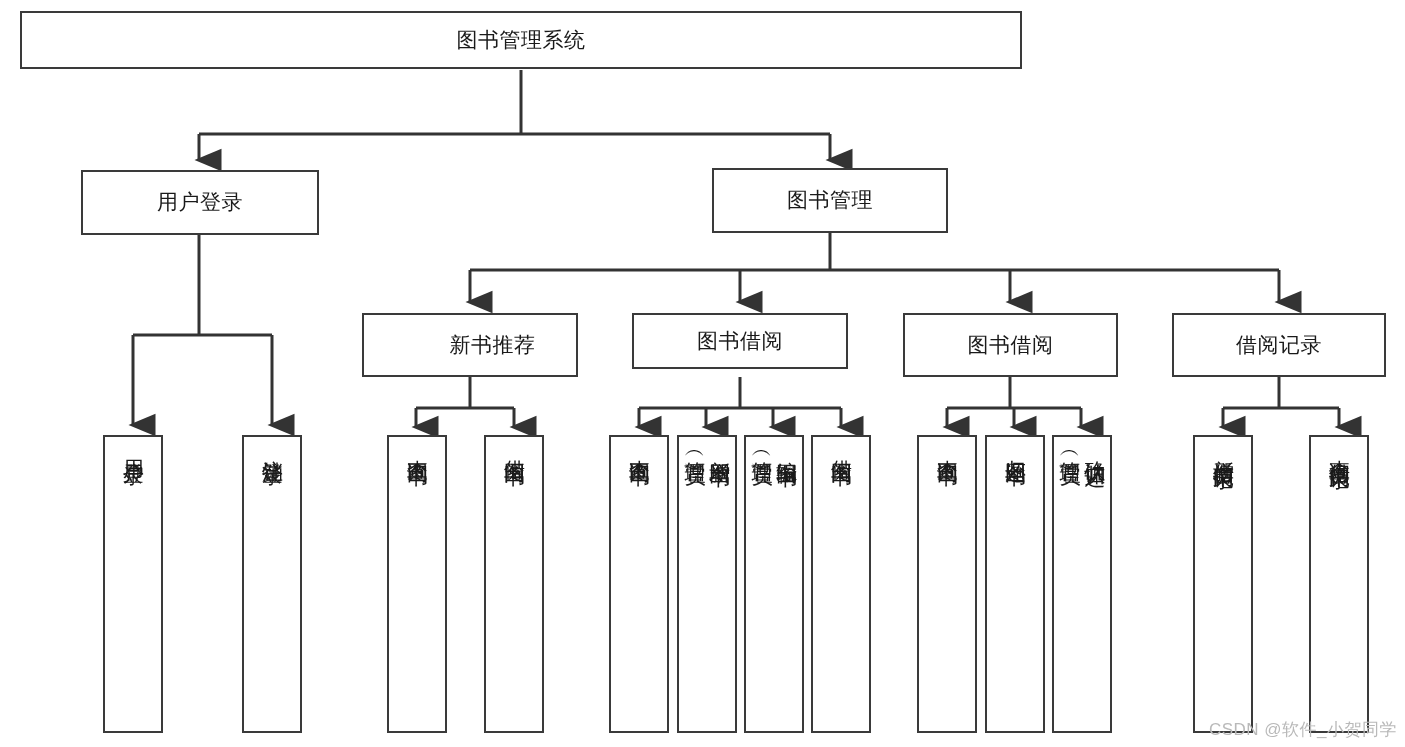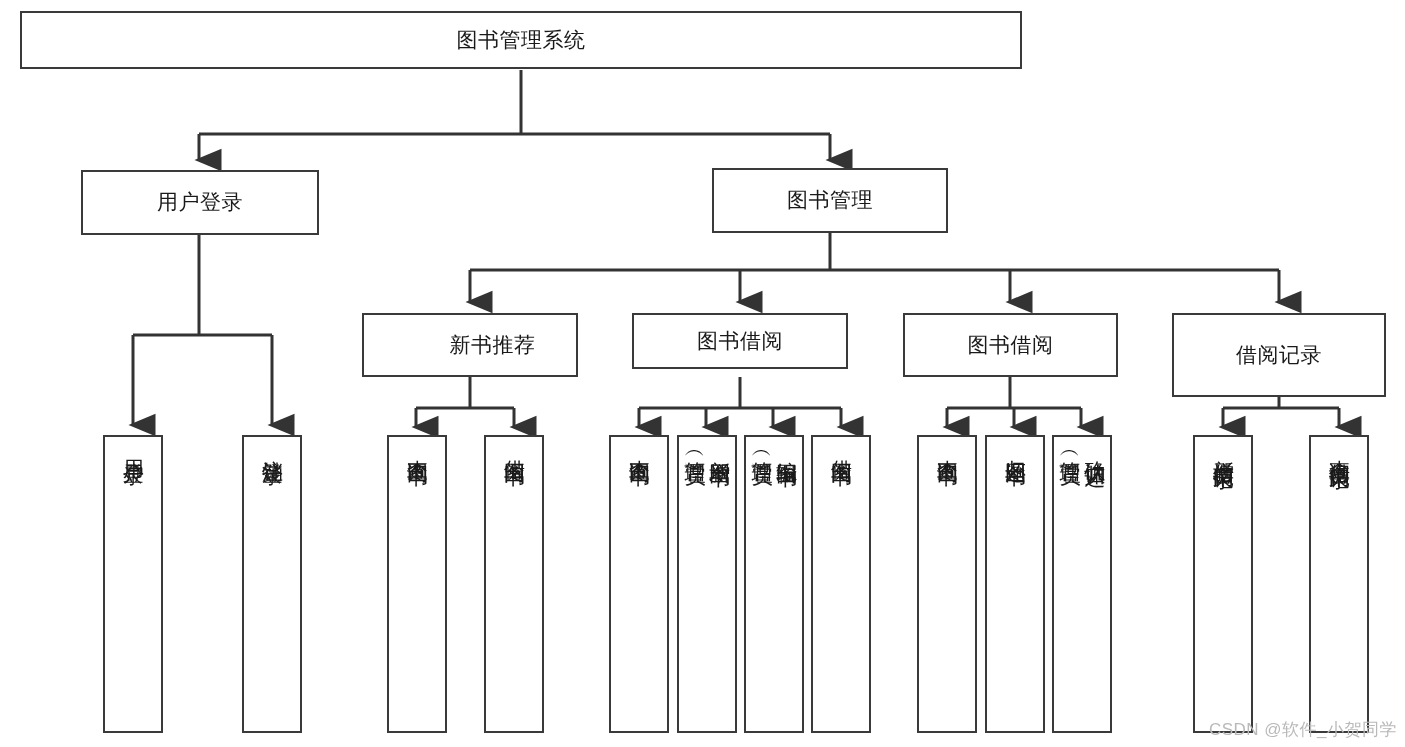--- a/index.html
+++ b/index.html
@@ -137,21 +137,21 @@
 
   <div class="node horizontal" style="left:362px; top:313px; width:216px; height:64px;padding-left:45px;">
     <span class="label">新书推荐</span>
   </div>
   <div class="node horizontal" style="left:632px; top:313px; width:216px; height:56px;">
     <span class="label">图书借阅</span>
   </div>
   <div class="node horizontal" style="left:903px; top:313px; width:215px; height:64px;">
     <span class="label">图书借阅</span>
   </div>
-  <div class="node horizontal" style="left:1172px; top:313px; width:214px; height:84px;">
+  <div class="node horizontal" style="left:1172px; top:313px; width:214px; height:64px;">
     <span class="label">借阅记录</span>
   </div>
 
   <div class="node vertical" style="left:103px; top:435px; width:60px; height:298px;">
     <span class="label">用户登录</span>
   </div>
   <div class="node vertical" style="left:242px; top:435px; width:60px; height:298px;">
     <span class="label">注销登录</span>
   </div>
 

